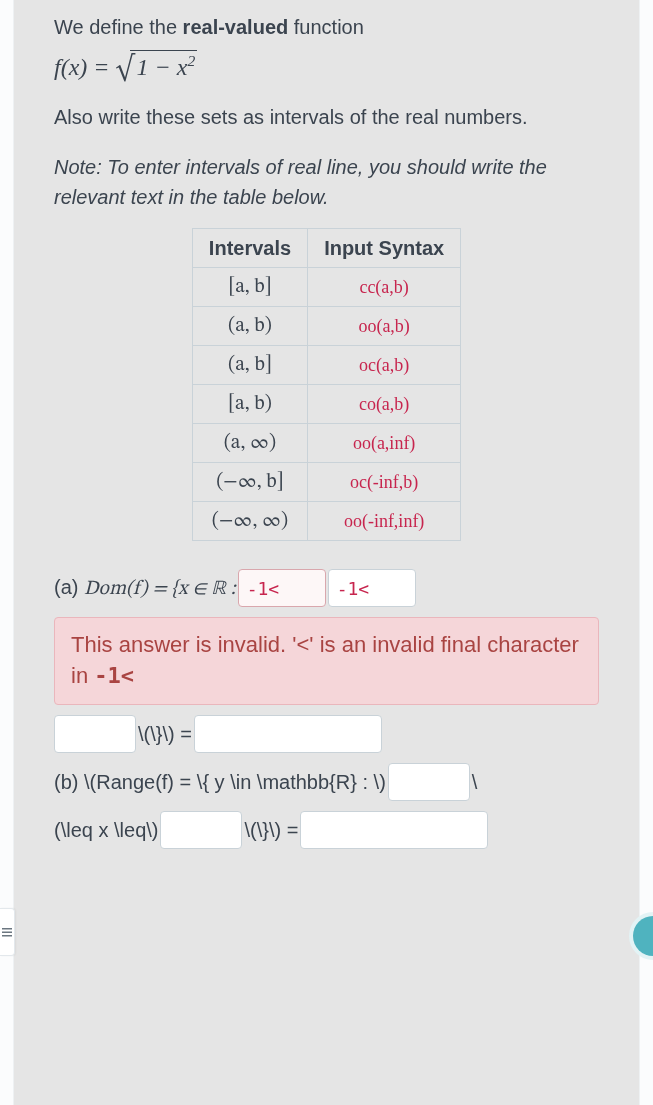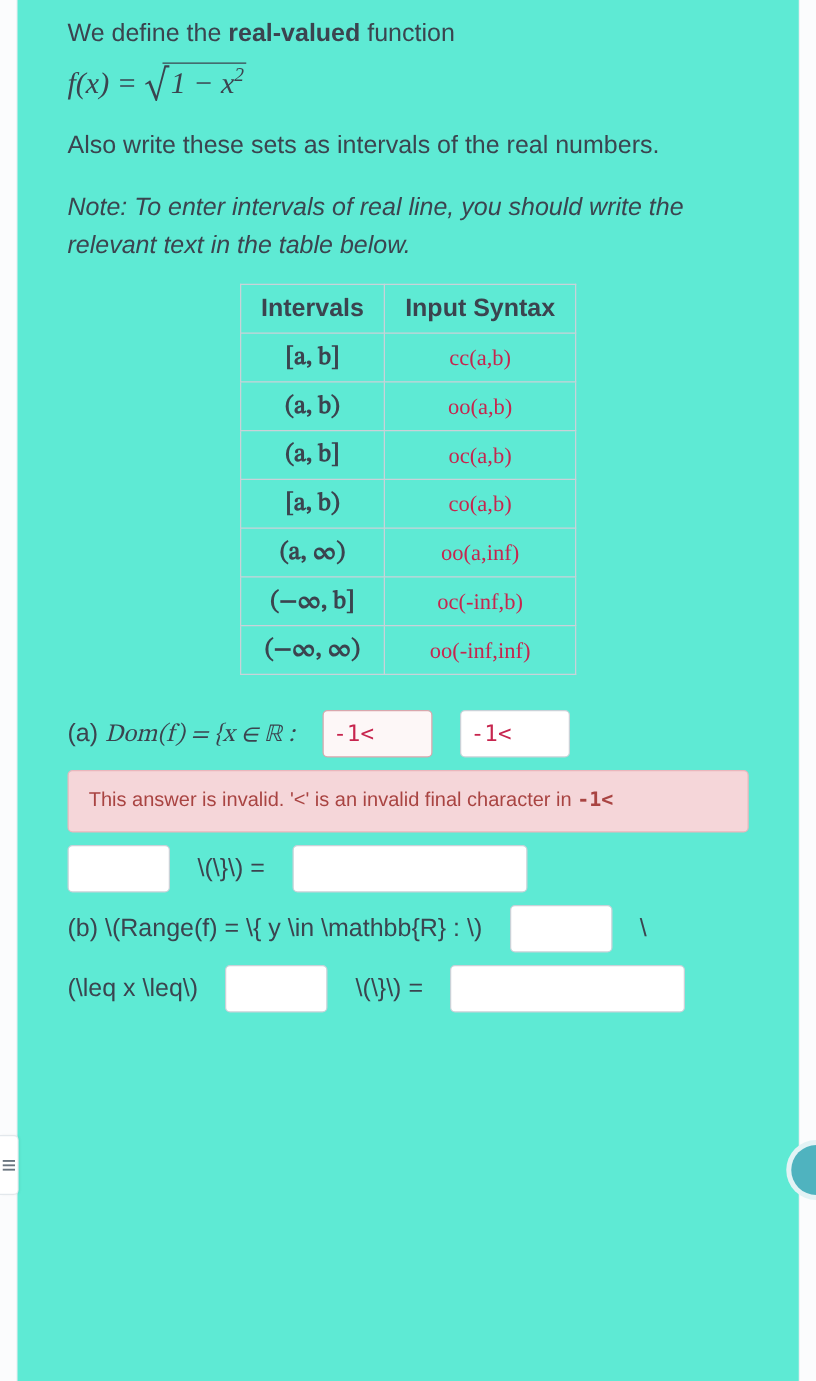--- a/index.html
+++ b/index.html
@@ -20,21 +20,21 @@
     font-family:"Helvetica Neue",Arial,sans-serif;
     font-size:20px;
     line-height:1.5;
     color:var(--text);
     background:#fbfcfd;
     padding:0 14px 0 14px;
     position:relative;
     overflow:hidden;
   }
   .content{
-    background:#5eead4;
+    background:#e5e5e5;
     padding:12px 40px 40px 40px;
     min-height:100%;
     box-sizing:border-box;
     box-shadow: -1px 0 0 #eef1f3, 1px 0 0 #eef1f3;
   }
   p{margin:0 0 6px 0;}
   .math{font-family:"Cambria Math","STIX Two Math","Latin Modern Math",Georgia,serif;}
   .sr{font-family:Liberation Serif, serif;font-style:italic;}
   .italic{font-style:italic;}
   .bold{font-weight:700;}
@@ -63,25 +63,25 @@
     margin:0 auto 28px auto;
     padding-left:17px;
   }
   th,td{
     border:1px solid var(--border);
     padding:4px 16px;
     text-align:center;
     font-size:20px;
   }
   th{font-weight:700;color:var(--text);}
-  td.m{font-family:"Cambria Math","STIX Two Math","Latin Modern Math",Georgia,serif;font-weight:bold;}
+  td.m{font-family:"Cambria Math","STIX Two Math","Latin Modern Math",Georgia,serif;}
   td.code{font-family:Liberation Serif, serif;color:var(--red);font-size:18px;}
   
   .answer-block{margin-top:6px;}
-  .row{margin:10px 0;display:flex;flex-wrap:wrap;align-items:center;gap:22px;}
+  .row{margin:10px 0;display:flex;flex-wrap:wrap;align-items:center;gap:2px;}
   .lbl{font-size:20px;}
   input.box{
     height:36px;
     border:1px solid var(--border);
     border-radius:4px;
     font-size:18px;
     font-family:"Menlo","Consolas",monospace;
     padding:0 8px;
     color:var(--text);
     background:#fff;
@@ -92,21 +92,21 @@
   .w-md{width:70px;}
   .w-lg{width:170px;}
   
   .error{
     background:var(--err-bg);
     border:1px solid var(--err-border);
     border-radius:4px;
     color:var(--err-text);
     padding:12px 16px;
     margin:0 0;
-    font-size:16px;
+    font-size:22px;
     line-height:1.4;
   }
   .error .tok{font-family:"Menlo","Consolas",monospace;font-weight:700;}
   
   .tab{
     position:absolute;
     left:0;top:908px;
     width:14px;height:46px;
     background:#fff;
     border:1px solid #e3e8ec;

